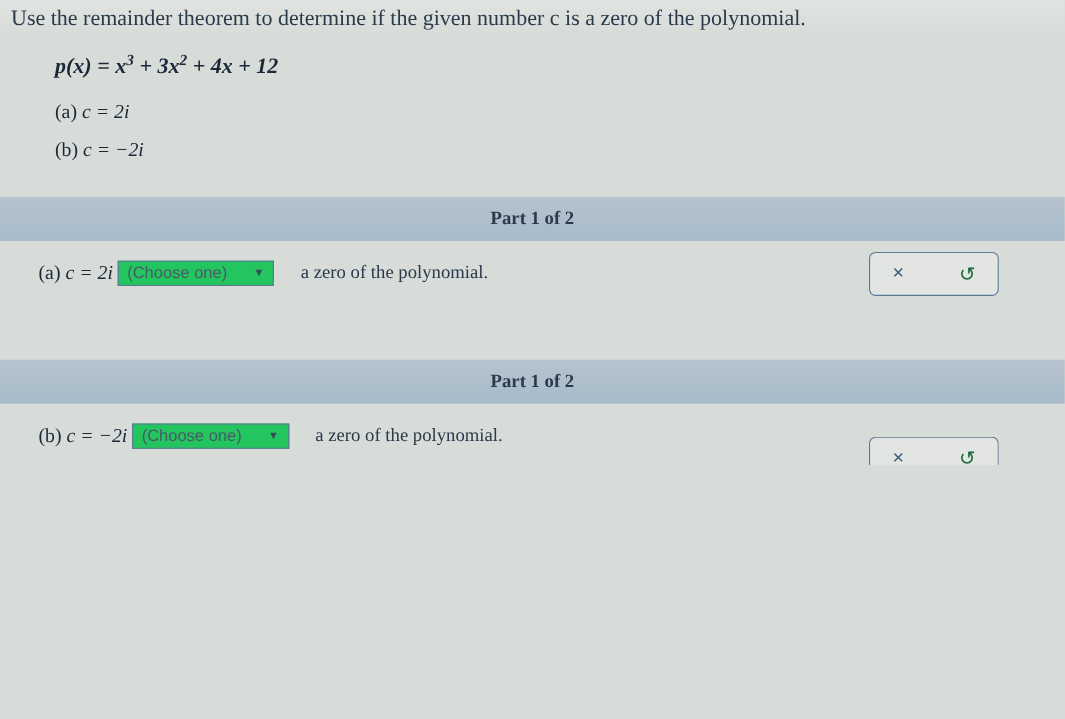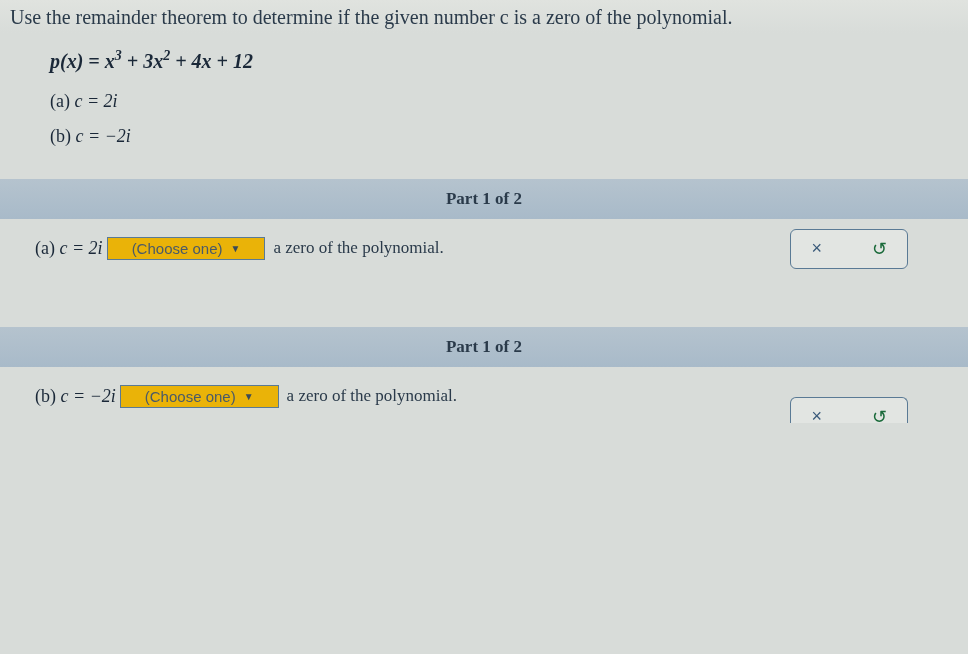--- a/index.html
+++ b/index.html
@@ -66,36 +66,36 @@
       font-size: 18px;
       color: #1a2838;
     }
     .q-label .var {
       font-style: italic;
     }
     .dropdown {
       display: inline-flex;
       align-items: center;
       border: 1.5px solid #5a7a95;
-      background: #eab308;
-      padding: 2px 24px;
+      background: #22c55e;
+      padding: 2px 8px;
       font-size: 15px;
       color: #4a5a68;
       font-family: Arial, sans-serif;
       cursor: pointer;
-      gap: 8px;
+      gap: 24px;
     }
     .dropdown-arrow {
       font-size: 10px;
       color: #3a4a58;
     }
     .suffix-text {
       font-size: 17px;
       color: #2a3a4a;
-      margin-left: 4px;
+      margin-left: 20px;
     }
     .action-box {
       position: absolute;
       right: 60px;
       top: 10px;
       border: 1.5px solid #5a7a95;
       border-radius: 6px;
       display: flex;
       align-items: center;
       padding: 8px 20px;

